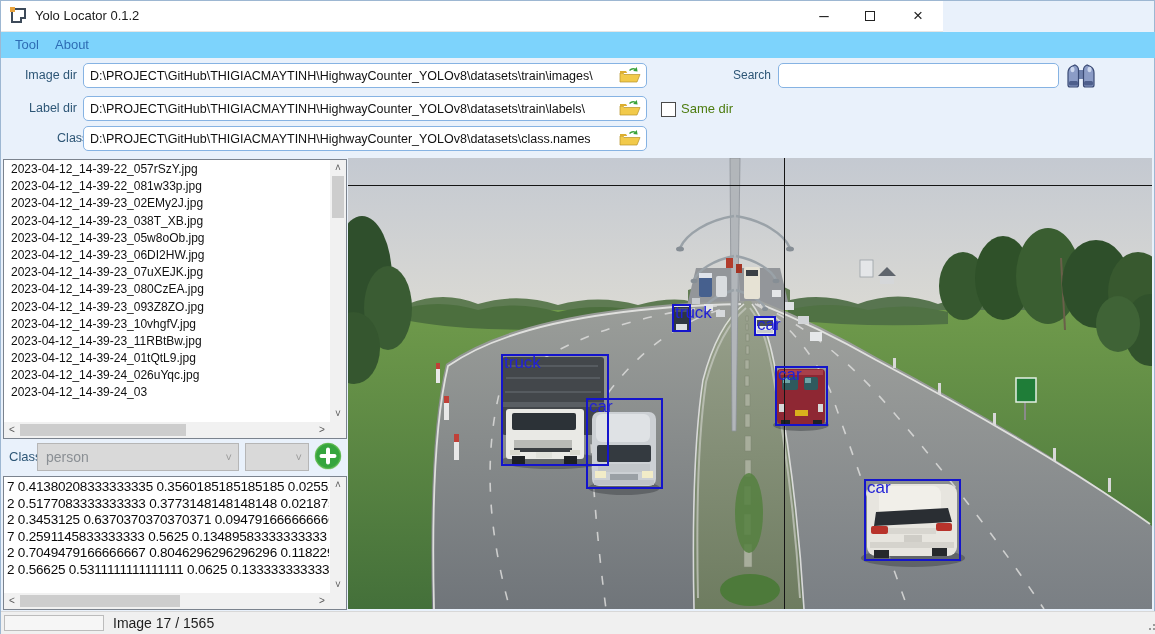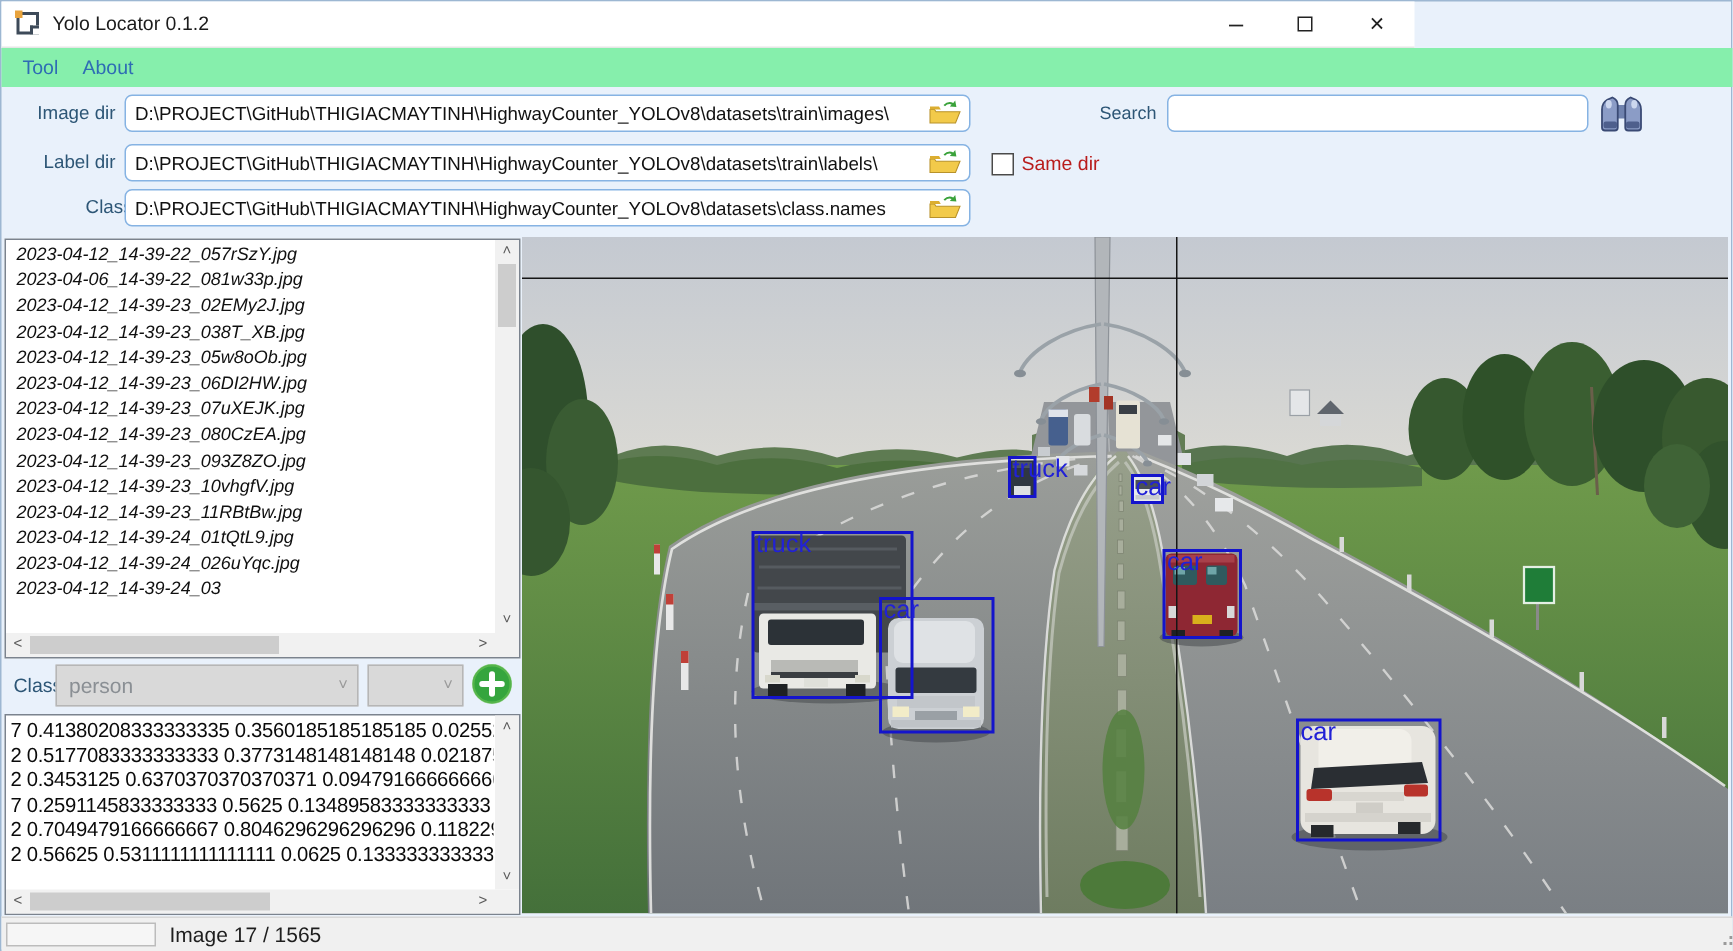--- a/index.html
+++ b/index.html
@@ -12,42 +12,42 @@
   .appicon{position:absolute;left:10px;top:7px;width:15px;height:15px;border:2px solid #3d4a59;box-sizing:border-box;}
   .appicon::before{content:"";position:absolute;left:-3px;top:-3px;width:5px;height:5px;background:#e8a33d;}
   .appicon::after{content:"";position:absolute;right:-2px;bottom:-2px;width:4px;height:4px;background:#ffffff;border-left:2px solid #3d4a59;border-top:2px solid #3d4a59;}
   .title{position:absolute;left:34px;top:0;line-height:30px;font-size:13px;color:#1b1b1b;}
   .winbtn{position:absolute;top:0;width:46px;height:30px;text-align:center;color:#222;}
   .winbtn.min{right:96px;}.winbtn.max{right:50px;}.winbtn.close{right:2px;}
   .winbtn .glyph{display:inline-block;line-height:30px;font-size:17px;}
   .maxbox{position:absolute;left:18px;top:10px;width:10px;height:10px;border:1px solid #222;box-sizing:border-box;}
 
   
-  .menubar{position:absolute;left:0;top:31px;width:1155px;height:26px;background:#86efac;}
+  .menubar{position:absolute;left:0;top:31px;width:1155px;height:26px;background:#7dd3fc;}
   .menuitem{position:absolute;top:0;height:26px;line-height:26px;font-size:13px;color:#2e6cb4;padding:0 6px;}
   .menuitem.m0{left:8px;}.menuitem.m1{left:48px;}
 
   
   .flabel{position:absolute;left:0;width:76px;text-align:right;font-size:12.5px;color:#2d5676;line-height:25px;}
   .field{position:absolute;left:82px;width:564px;height:25px;background:#fff;border:1px solid #86b3e3;border-radius:5px;box-sizing:border-box;}
   .field input{position:absolute;left:6px;top:0;width:522px;height:23px;border:none;outline:none;background:transparent;
                font-family:"Liberation Sans",sans-serif;font-size:12.5px;color:#111;padding:0;}
   .folderbtn{position:absolute;right:4px;top:2px;width:24px;height:19px;cursor:pointer;}
   .row1{top:62px;}.row2{top:95px;}.row3{top:125px;padding-left:44px;}
   .searchlabel{position:absolute;left:698px;top:62px;width:72px;text-align:right;font-size:12px;color:#2d5676;line-height:25px;}
   .searchfield{position:absolute;left:777px;top:62px;width:281px;height:25px;background:#fff;border:1px solid #86b3e3;border-radius:5px;box-sizing:border-box;}
   .searchfield input{position:absolute;left:6px;top:0;width:265px;height:23px;border:none;outline:none;background:transparent;font-size:12.5px;font-family:"Liberation Sans",sans-serif;}
   .binocs{position:absolute;left:1064px;top:60px;width:32px;height:30px;}
   .samedir{position:absolute;left:660px;top:100px;height:16px;}
   .samedir .cb{position:absolute;left:0;top:1px;width:13px;height:13px;background:#fff;border:1px solid #4a4a4a;}
-  .samedir .cblabel{position:absolute;left:20px;top:0;font-size:13px;color:#b91c1c;white-space:nowrap;}
+  .samedir .cblabel{position:absolute;left:20px;top:0;font-size:13px;color:#4d7c0f;white-space:nowrap;}
 
   
   .listbox{position:absolute;left:2px;top:158px;width:344px;height:280px;background:#fff;border:1px solid #7b838e;box-sizing:border-box;}
-  .fl-viewport{position:absolute;left:1px;top:1px;right:17px;bottom:17px;overflow:hidden;font-style:italic;}
+  .fl-viewport{position:absolute;left:1px;top:1px;right:17px;bottom:17px;overflow:hidden;}
   .fl-item{height:17.2px;line-height:17.2px;font-size:12px;color:#101010;padding-left:6px;white-space:nowrap;}
   .vscroll{position:absolute;top:0;right:0;width:16px;bottom:16px;background:#f1f1f1;}
   .hscroll{position:absolute;left:0;right:16px;bottom:0;height:16px;background:#f1f1f1;}
   .sarrow{position:absolute;color:#5a5a5a;font-size:10px;line-height:16px;width:16px;height:16px;text-align:center;}
   .vscroll .up{top:0;} .vscroll .down{bottom:0;}
   .hscroll .left{left:0;} .hscroll .right{right:0;}
   .vthumb{position:absolute;left:2px;width:12px;background:#cdcdcd;}
   .hthumb{position:absolute;top:2px;height:12px;background:#cdcdcd;}
   .corner{position:absolute;right:0;bottom:0;width:16px;height:16px;background:#f1f1f1;}
 
@@ -153,21 +153,21 @@
   </div>
 
   <div class="samedir">
     <span class="cb"></span>
     <span class="cblabel">Same dir</span>
   </div>
 
   <div class="listbox">
     <div class="fl-viewport">
         <div class="fl-item">2023-04-12_14-39-22_057rSzY.jpg</div>
-        <div class="fl-item">2023-04-06_14-39-22_081w33p.jpg</div>
+        <div class="fl-item">2023-04-12_14-39-22_081w33p.jpg</div>
         <div class="fl-item">2023-04-12_14-39-23_02EMy2J.jpg</div>
         <div class="fl-item">2023-04-12_14-39-23_038T_XB.jpg</div>
         <div class="fl-item">2023-04-12_14-39-23_05w8oOb.jpg</div>
         <div class="fl-item">2023-04-12_14-39-23_06DI2HW.jpg</div>
         <div class="fl-item">2023-04-12_14-39-23_07uXEJK.jpg</div>
         <div class="fl-item">2023-04-12_14-39-23_080CzEA.jpg</div>
         <div class="fl-item">2023-04-12_14-39-23_093Z8ZO.jpg</div>
         <div class="fl-item">2023-04-12_14-39-23_10vhgfV.jpg</div>
         <div class="fl-item">2023-04-12_14-39-23_11RBtBw.jpg</div>
         <div class="fl-item">2023-04-12_14-39-24_01tQtL9.jpg</div>

